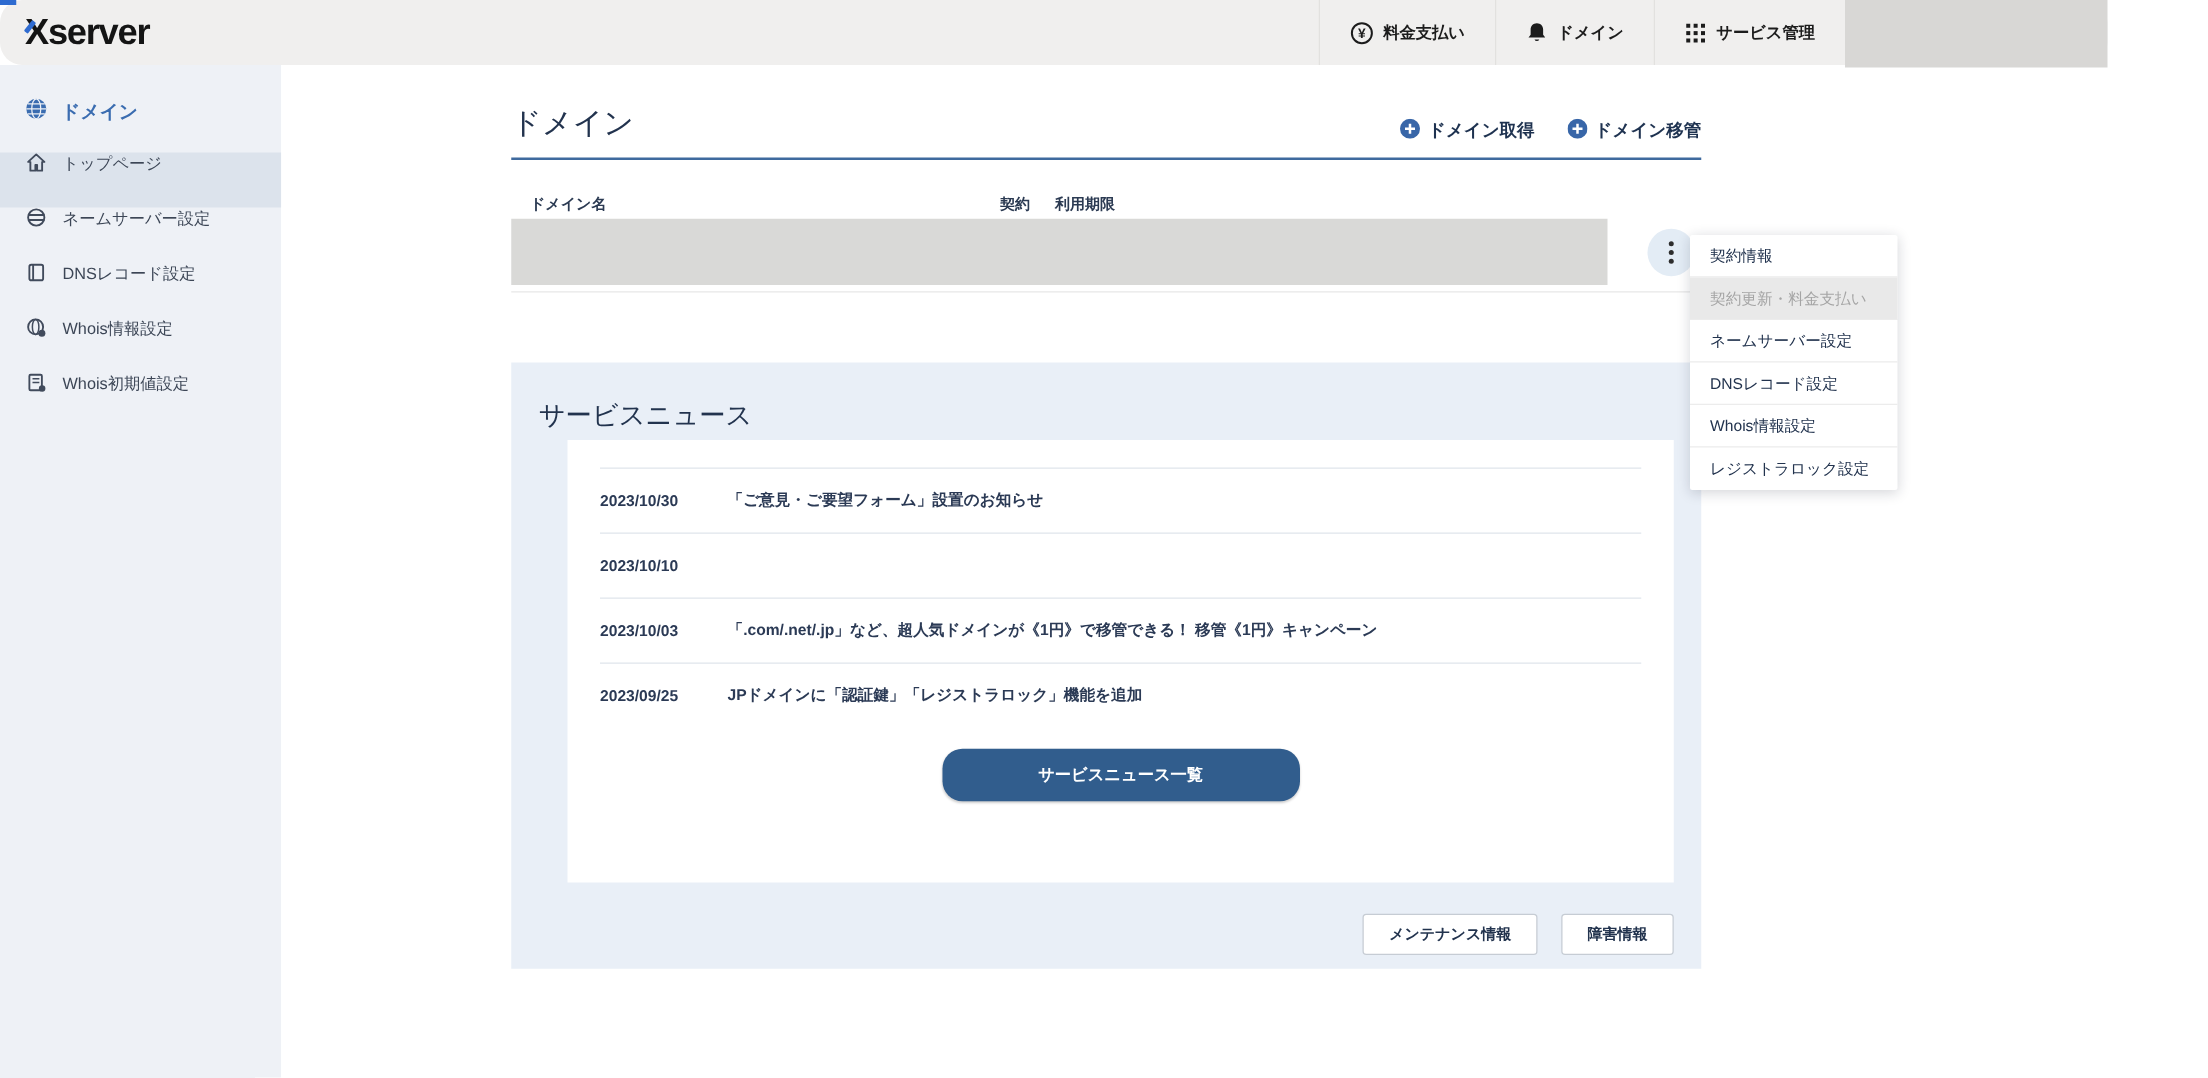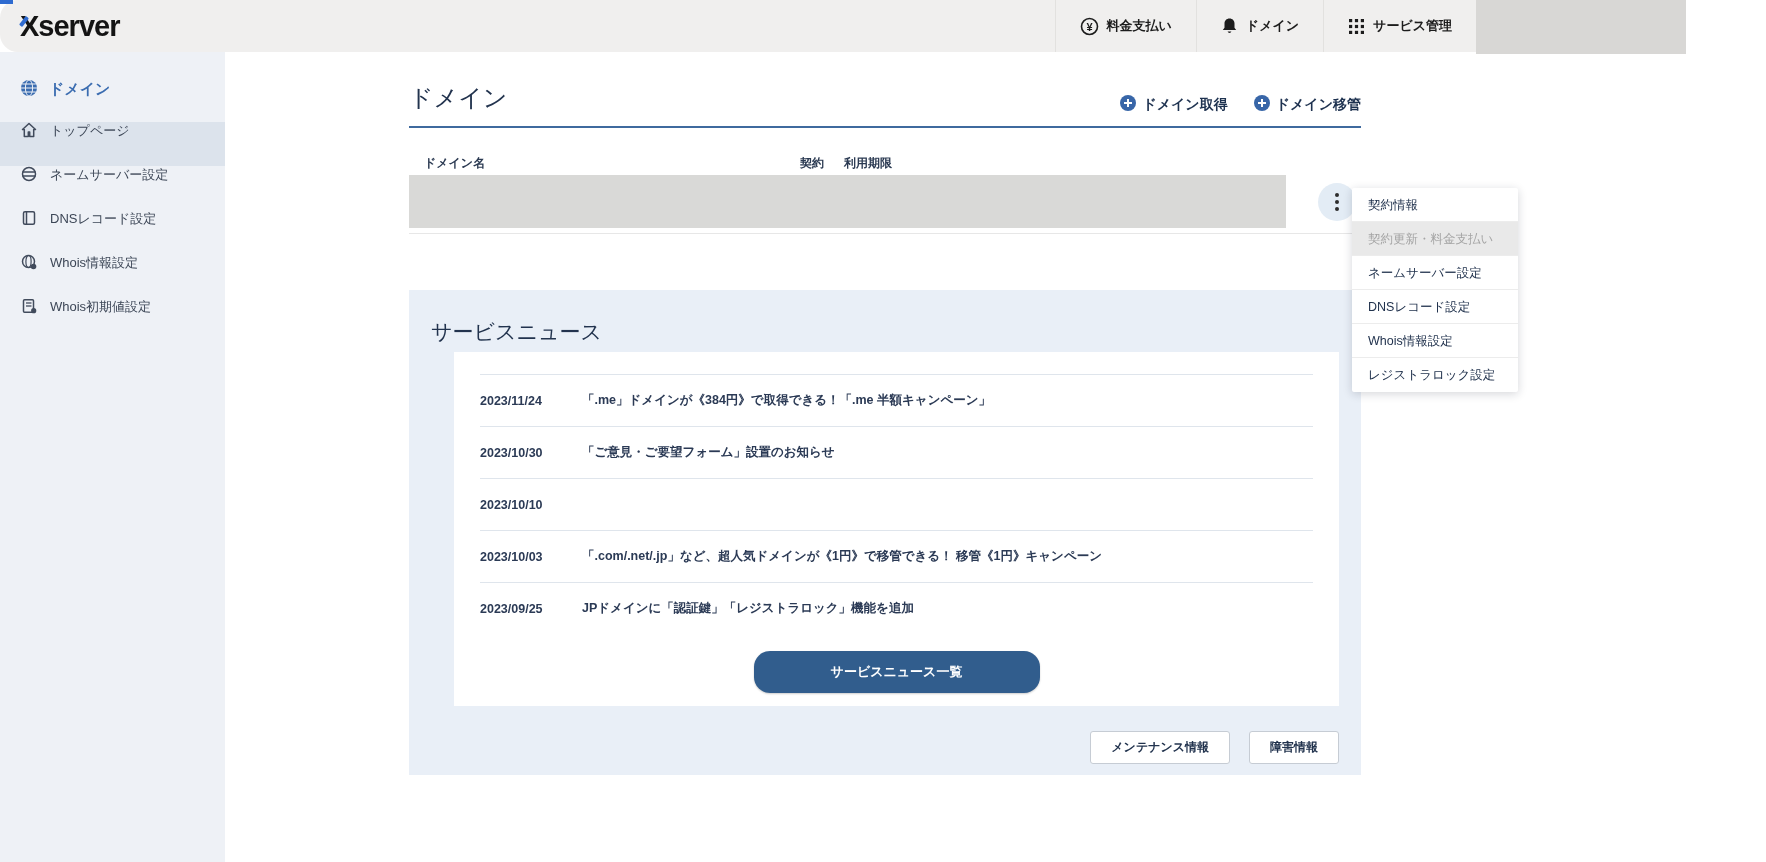--- a/index.html
+++ b/index.html
@@ -239,24 +239,20 @@
       <span class="th-expire">利用期限</span>
     </div>
 
     <div class="domain-row"></div>
     <div class="row-divider"></div>
 
     <div class="news-section">
       <div class="news-title">サービスニュース</div>
       <div class="news-card">
         <div class="news-row">
-          <span class="news-date">2023/11/24</span>
-          <span class="news-text">「.me」ドメインが《384円》で取得できる！「.me 半額キャンペーン」</span>
-        </div>
-        <div class="news-row">
           <span class="news-date">2023/10/30</span>
           <span class="news-text">「ご意見・ご要望フォーム」設置のお知らせ</span>
         </div>
         <div class="news-row">
           <span class="news-date">2023/10/10</span>
         </div>
         <div class="news-row">
           <span class="news-date">2023/10/03</span>
           <span class="news-text">「.com/.net/.jp」など、超人気ドメインが《1円》で移管できる！ 移管《1円》キャンペーン</span>
         </div>

